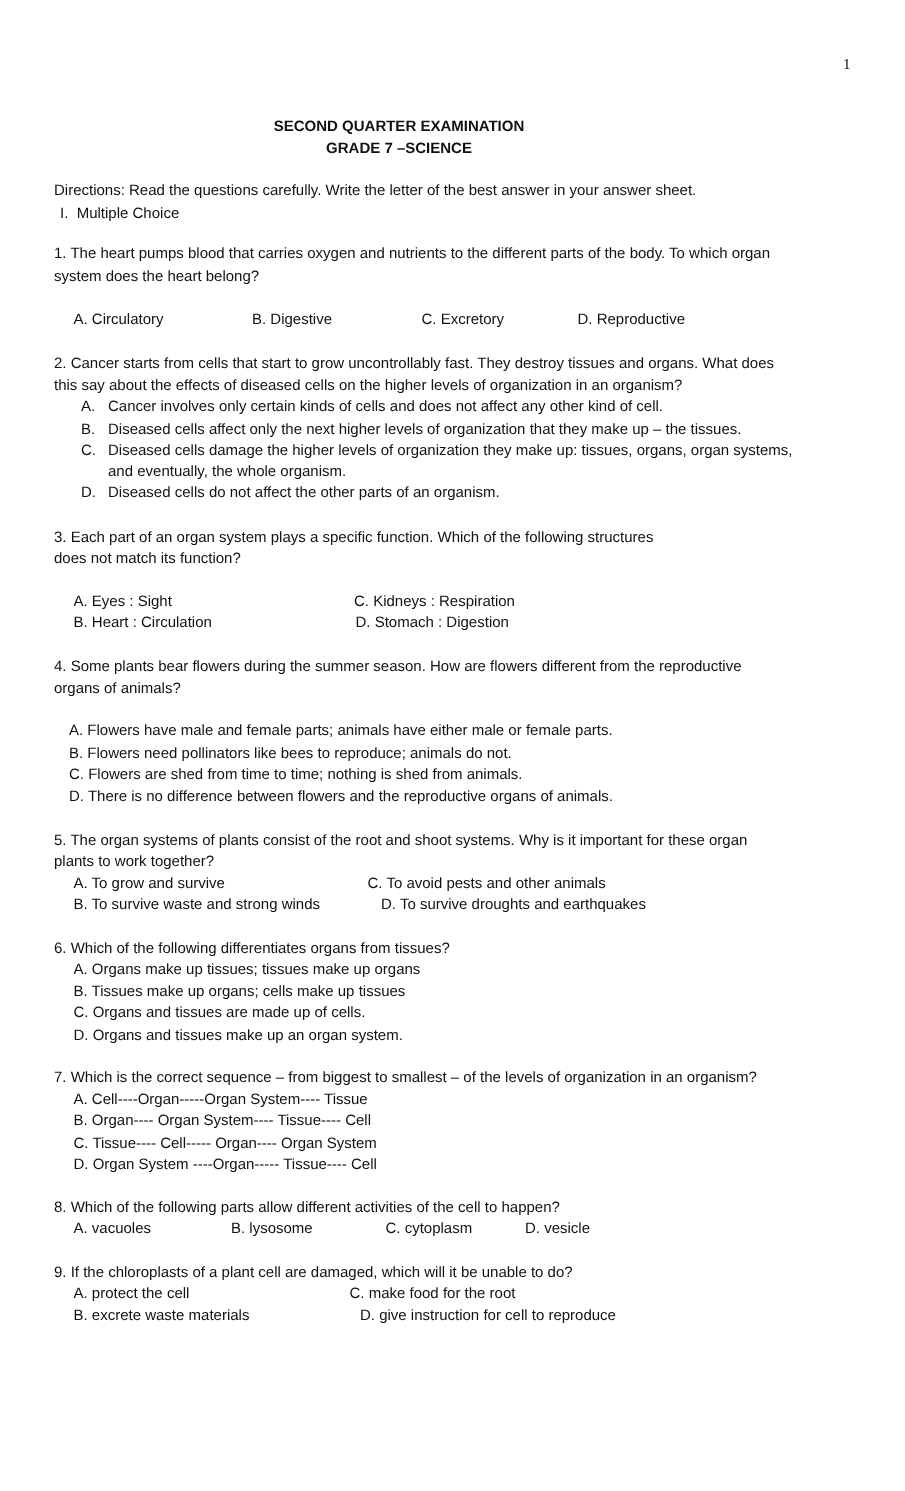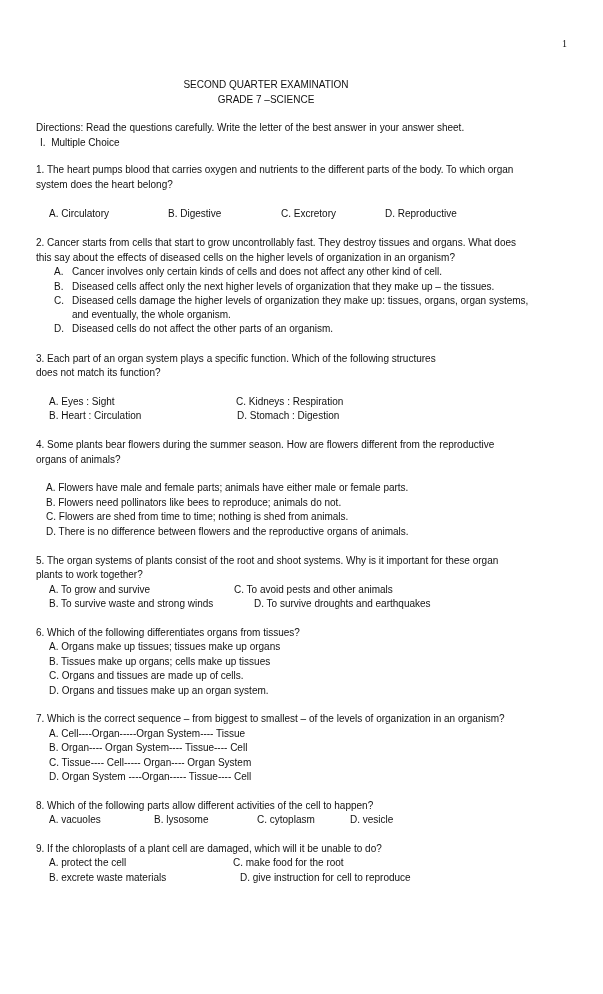--- a/index.html
+++ b/index.html
@@ -1,20 +1,20 @@
 <!DOCTYPE html>
 <html><head>
 <meta charset="utf-8">
 <style>
   html, body { margin: 0; padding: 0; background: #ffffff; }
   body { width: 603px; height: 994px; position: relative; overflow: hidden;
          font-family: "Liberation Sans", sans-serif; color: #111; font-size: 10px; }
   .abs { position: absolute; white-space: nowrap; line-height: 13px; }
   .page-num { left: 562px; top: 37px; font-family: "Liberation Serif", serif; font-size: 10px; }
-  .title { left: 0; width: 532px; text-align: center; font-weight: normal; font-size: 10px; }
+  .title { left: 0; width: 532px; text-align: center; font-weight: bold; font-size: 10px; }
   .bold { font-weight: normal; }
   .opt { font-size: 10px; }
 </style>
 </head>
 <body>
 
 <div class="abs page-num">1</div>
 
 <div class="abs title" style="top:78px">SECOND QUARTER EXAMINATION</div>
 <div class="abs title" style="top:93px">GRADE 7 –SCIENCE</div>
@@ -62,21 +62,21 @@
   <div class="abs opt" style="left:46px; top:481px">A. Flowers have male and female parts; animals have either male or female parts.</div>
   <div class="abs opt" style="left:46px; top:496px"><span>B. Flowers need pollinators like bees to reproduce; animals </span><span class="bold">do not</span><span>.</span></div>
   <div class="abs opt" style="left:46px; top:510px">C. Flowers are shed from time to time; nothing is shed from animals.</div>
   <div class="abs opt" style="left:46px; top:525px"><span>D. There is </span><span class="bold">no</span><span> difference between flowers and the reproductive organs of animals.</span></div>
 </div>
 
 <div>
   <div class="abs" style="left:36px; top:554px">5. The organ systems of plants consist of the root and shoot systems. Why is it important for these organ</div>
   <div class="abs" style="left:36px; top:568px">plants to work together?</div>
   <div class="abs opt" style="left:49px; top:583px">A. To grow and survive</div>
-  <div class="abs opt" style="left:234px; top:583px">C. To avoid pests and other animals</div>
+  <div class="abs opt" style="left:245px; top:583px">C. To avoid pests and other animals</div>
   <div class="abs opt" style="left:49px; top:597px">B. To survive waste and strong winds</div>
   <div class="abs opt" style="left:254px; top:597px">D. To survive droughts and earthquakes</div>
 </div>
 
 <div>
   <div class="abs" style="left:36px; top:626px">6. Which of the following differentiates organs from tissues?</div>
   <div class="abs opt" style="left:49px; top:640px">A. Organs make up tissues; tissues make up organs</div>
   <div class="abs opt" style="left:49px; top:655px">B. Tissues make up organs; cells make up tissues</div>
   <div class="abs opt" style="left:49px; top:669px">C. Organs and tissues are made up of cells.</div>
   <div class="abs opt" style="left:49px; top:684px">D. Organs and tissues make up an organ system.</div>

